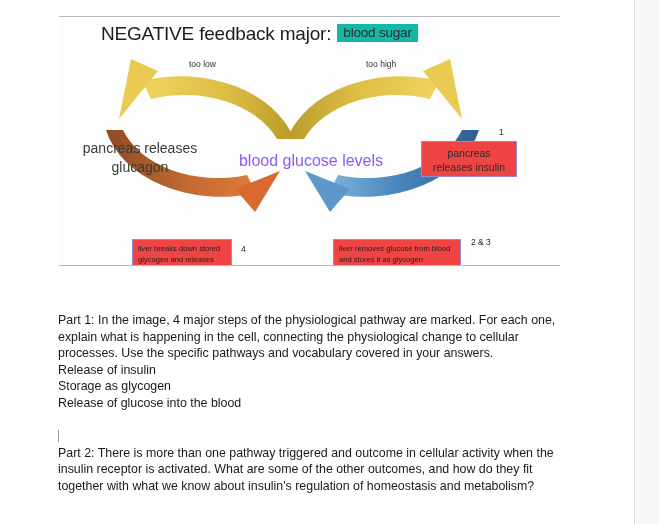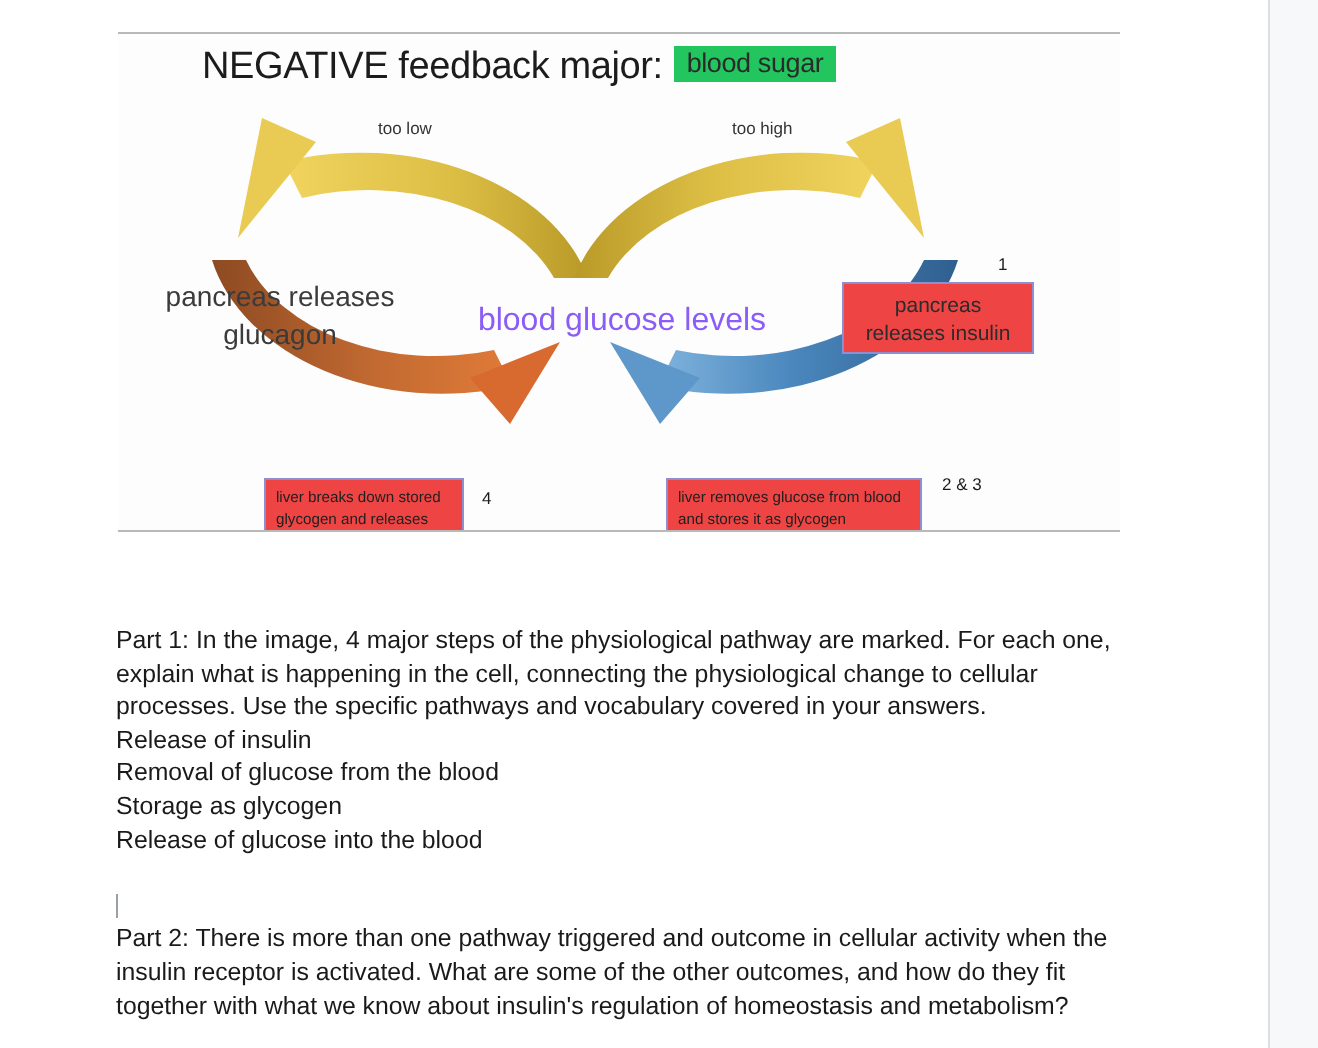--- a/index.html
+++ b/index.html
@@ -52,21 +52,21 @@
     position: absolute;
     left: 42px;
     top: 6px;
     font-size: 19px;
     color: #1c1c1c;
     letter-spacing: -0.2px;
     white-space: nowrap;
   }
   #fig-title-highlight {
     display: inline-block;
-    background: #22c55e;
+    background: #14b8a6;
     padding: 1px 6px 2px 6px;
     font-size: 13.5px;
     color: #2a2a2a;
     vertical-align: 3px;
     margin-left: 6px;
   }
 
   .arc-svg {
     position: absolute;
     left: 0; top: 0;
@@ -252,21 +252,20 @@
     <div class="callout" id="box-liver-store">liver removes glucose from blood and stores it as glycogen</div>
 
     <div class="step-num" id="num-1">1</div>
     <div class="step-num" id="num-4">4</div>
     <div class="step-num" id="num-23">2 &amp; 3</div>
   </div>
 
   <div id="prose">
     <p>Part 1: In the image, 4 major steps of the physiological pathway are marked. For each one, explain what is happening in the cell, connecting the physiological change to cellular processes. Use the specific pathways and vocabulary covered in your answers.</p>
     <p>Release of insulin</p>
-    <p>Removal of glucose from the blood</p>
     <p>Storage as glycogen</p>
     <p>Release of glucose into the blood</p>
     <div class="spacer-line"></div>
     <p><span id="caret"></span></p>
     <p>Part 2: There is more than one pathway triggered and outcome in cellular activity when the insulin receptor is activated. What are some of the other outcomes, and how do they fit together with what we know about insulin's regulation of homeostasis and metabolism?</p>
   </div>
 
 </div>
 
 <div id="right-gutter"></div>

